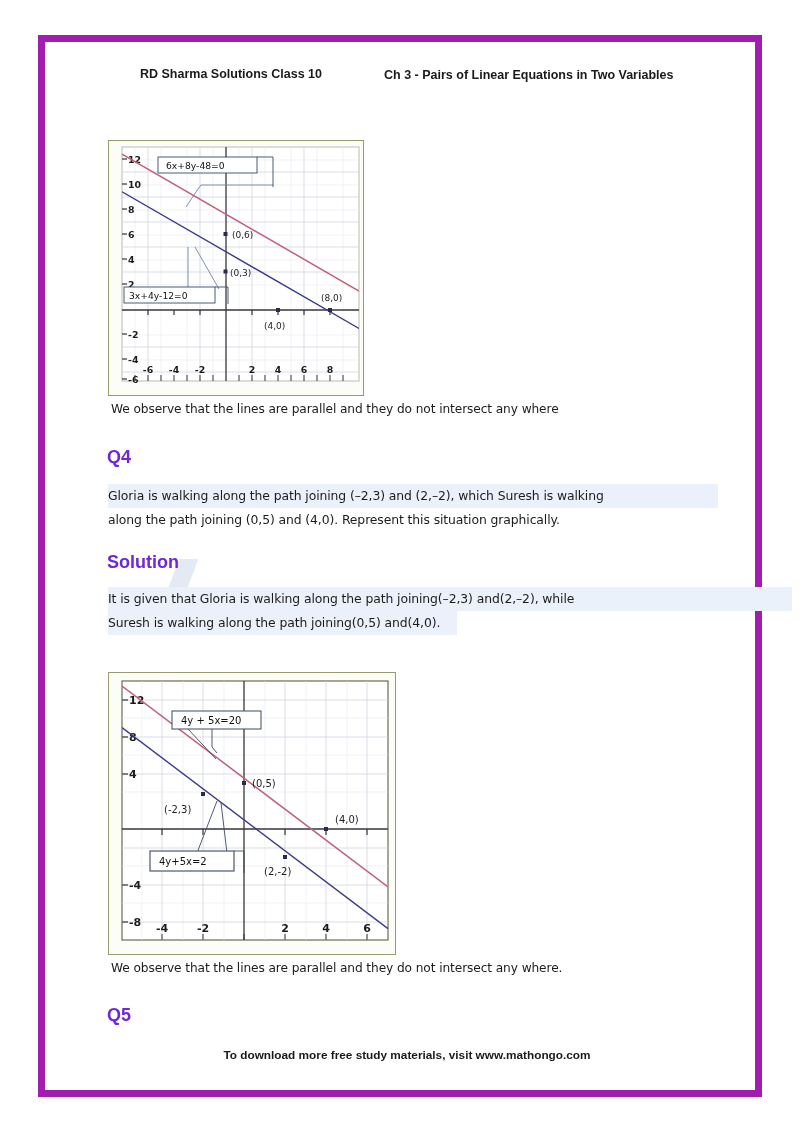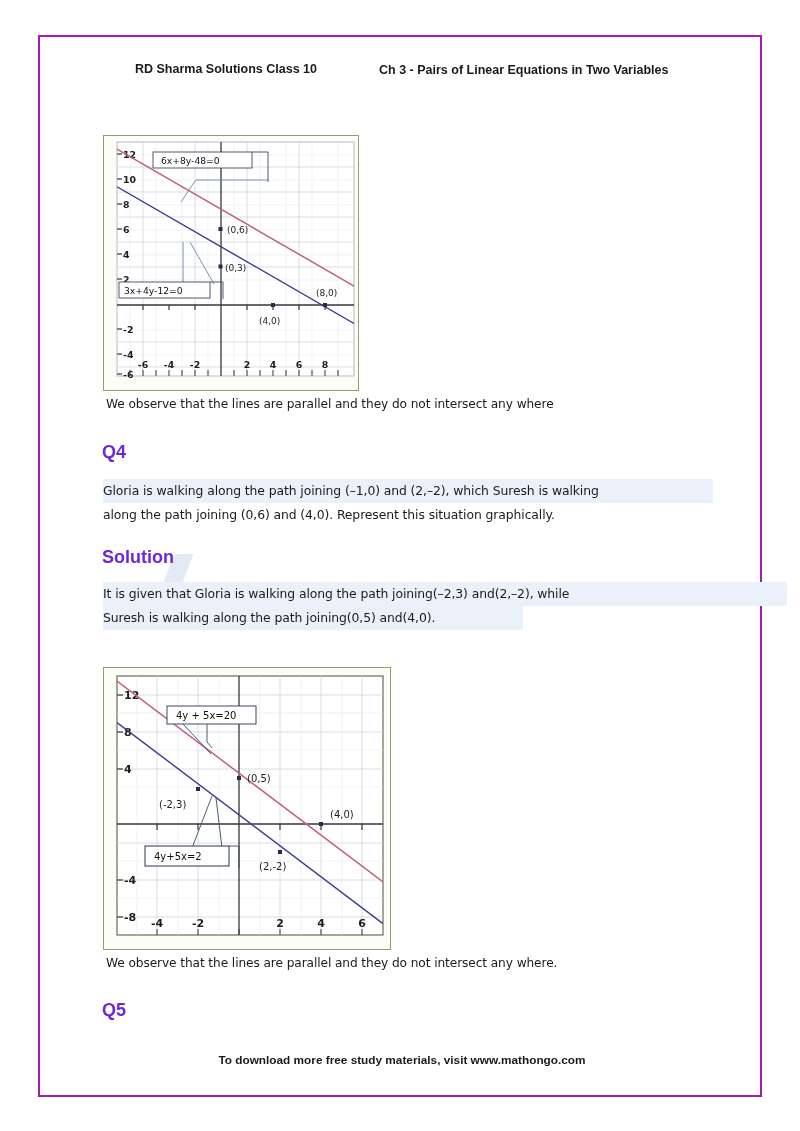--- a/index.html
+++ b/index.html
@@ -15,21 +15,21 @@
     overflow: hidden;
   }
 
   
   #page-sheet {
     position: absolute;
     left: 38px;
     top: 35px;
     width: 724px;
     height: 1062px;
-    border: 2px solid #a21caf;
+    border: 7px solid #a21caf;
     background: #ffffff;
     box-sizing: border-box;
   }
 
   
   #doc-header {
     position: absolute;
     left: 0;
     top: 25px;
     width: 724px;
@@ -298,27 +298,27 @@
           <polyline points="106,146 119,146 119,163" fill="none" stroke="#3c4a5e" stroke-width="0.9"></polyline>
           <text x="20" y="158" font-family="DejaVu Sans, sans-serif" font-size="9.2" fill="#111">3x+4y-12=0</text>
         </g>
       </svg>
     </div>
 
     <div class="caption" style="left:66px; top:360px;">We observe that the lines are parallel and they do not intersect any where</div>
 
     <div class="qlabel" style="left:62px; top:405px;">Q4</div>
 
-    <div class="para hl" style="left:63px; top:442px; width:610px;">Gloria is walking along the path joining (–1,0) and (2,–2), which Suresh is walking</div>
-    <div class="para" style="left:63px; top:466px; width:610px;">along the path joining (0,6) and (4,0). Represent this situation graphically.</div>
+    <div class="para hl" style="left:63px; top:442px; width:610px;">Gloria is walking along the path joining (–2,3) and (2,–2), which Suresh is walking</div>
+    <div class="para" style="left:63px; top:466px; width:610px;">along the path joining (0,5) and (4,0). Represent this situation graphically.</div>
 
     <div class="qlabel" style="left:62px; top:510px;text-align:right;">Solution</div>
 
     <div class="para hl" style="left:63px; top:545px; width:684px;">It is given that Gloria is walking along the path joining(–2,3) and(2,–2), while</div>
-    <div class="para hl" style="left:63px; top:569px; width:420px;">Suresh is walking along the path joining(0,5) and(4,0).</div>
+    <div class="para hl" style="left:63px; top:569px; width:349px;">Suresh is walking along the path joining(0,5) and(4,0).</div>
 
     <div class="figure" style="left:63px; top:630px; width:288px; height:283px;">
       <svg width="286" height="281" viewBox="0 0 286 281">
         <defs>
           <clipPath id="clip2">
               <rect x="13" y="8" width="266" height="259"></rect>
             </clipPath>
         </defs>
         <rect x="0" y="0" width="286" height="281" fill="#fdfdf8"></rect>
         <rect x="13" y="8" width="266" height="259" fill="#ffffff" stroke="#6b6b55" stroke-width="1.2"></rect>

